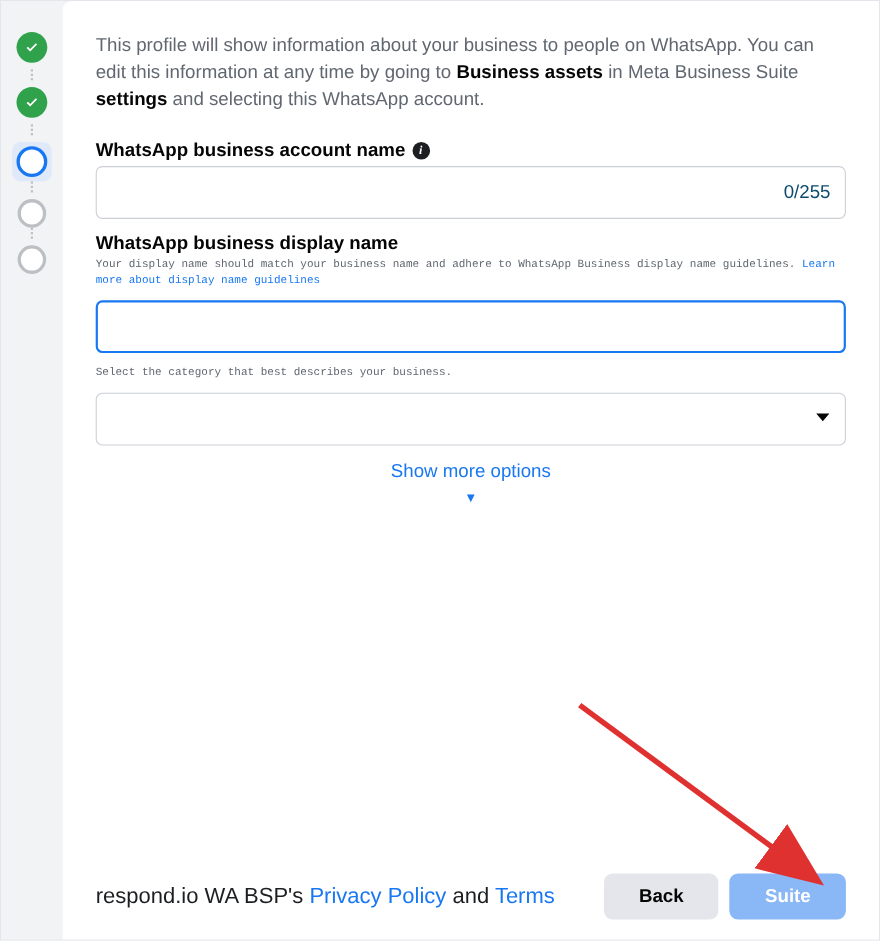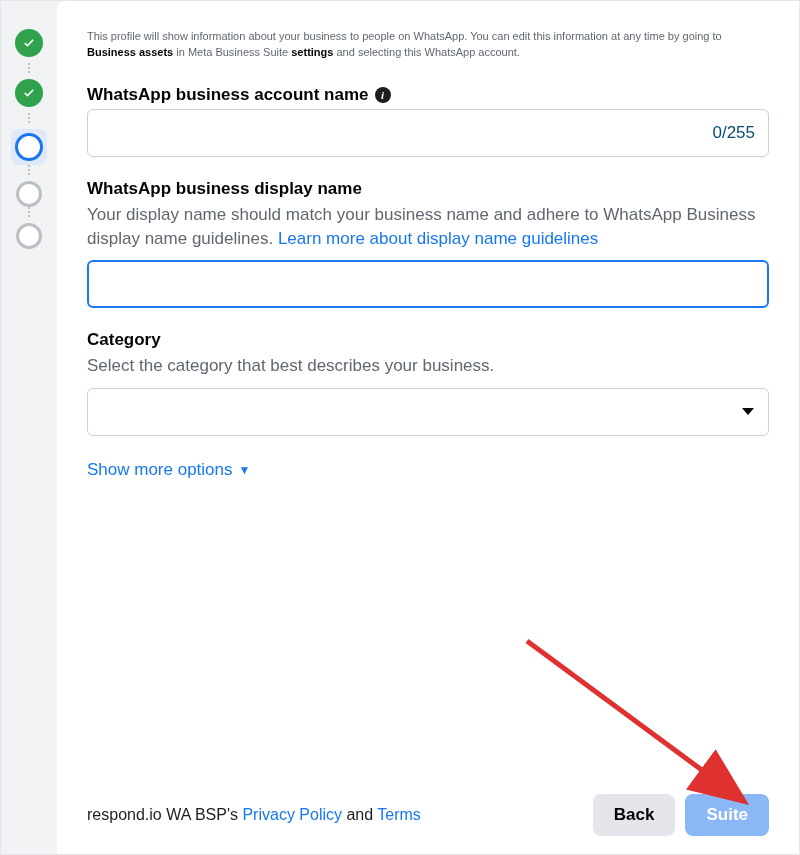--- a/index.html
+++ b/index.html
@@ -72,48 +72,49 @@
     flex-direction: column;
     position: relative;
   }
   .heading {
     font-size: 22px;
     font-weight: 700;
     margin-bottom: 8px;
     color: #050505;
   }
   .desc {
-    font-size: 11px;
+    font-size: 17px;
     line-height: 1.45;
     color: #606770;
     margin-bottom: 24px;
   }
   .desc .bold { font-weight: 700; color: #050505; }
-  .field { margin-bottom: 22px; }
+  .field { margin-bottom: 12px; }
   .field-label {
     font-size: 17px;
     font-weight: 600;
     color: #050505;
     display: flex;
     align-items: center;
     gap: 6px;
     margin-bottom: 4px;
   }
   .info-icon {
     width: 16px; height: 16px; border-radius: 50%;
     background: #1c1e21; color: #fff;
     display: inline-flex; align-items: center; justify-content: center;
     font-size: 11px; font-weight: 700; font-style: italic;
     font-family: Georgia, serif;
   }
   .field-help {
-    font-size: 17px;
+    font-size: 10px;
     color: #606770;
     line-height: 1.4;
     margin-bottom: 10px;
+    font-family: Liberation Mono, monospace;
   }
   .link { color: #1877f2; cursor: pointer; }
   .input-wrap {
     position: relative;
     width: 100%;
   }
   .text-input {
     width: 100%;
     height: 48px;
     border: 1px solid #ccd0d5;
@@ -160,37 +161,38 @@
   .caret svg { width: 14px; height: 10px; }
   .show-more {
     color: #1877f2;
     font-size: 17px;
     font-weight: 500;
     cursor: pointer;
     display: inline-flex;
     align-items: center;
     gap: 6px;
     margin-top: 2px;
+    flex-direction: column;
   }
   .show-more .chev { font-size: 12px; }
   .footer {
     margin-top: auto;
     display: flex;
     align-items: center;
     justify-content: space-between;
     padding-top: 18px;
   }
   .legal {
-    font-size: 16px;
+    font-size: 20px;
     color: #1c1e21;
   }
   .btn-row { display: flex; gap: 10px; }
   .btn {
     height: 42px;
-    padding: 0 21px;
+    padding: 0 32px;
     border: none;
     border-radius: 8px;
     font-size: 17px;
     font-weight: 600;
     cursor: pointer;
   }
   .btn-back { background: #e4e6eb; color: #050505; }
   .btn-next { background: #8ab7f5; color: #ffffff; }
   
   .arrow-overlay {
@@ -251,23 +253,20 @@
       </div>
       <div class="field-help">
         <span>Your display name should match your business name and adhere to WhatsApp Business display name guidelines. </span><span class="link">Learn more about display name guidelines</span>
       </div>
       <div class="input-wrap">
         <input class="text-input focused" type="text" value="" style="">
       </div>
     </div>
 
     <div class="field">
-      <div class="field-label">
-        <span>Category</span>
-      </div>
       <div class="field-help">Select the category that best describes your business.</div>
       <div class="select-wrap">
         <div class="select">
           <span></span>
         </div>
         <span class="caret">
           <svg viewBox="0 0 14 10">
               <path d="M1 1 L7 8 L13 1 Z" fill="#050505"></path>
             </svg>
         </span>

